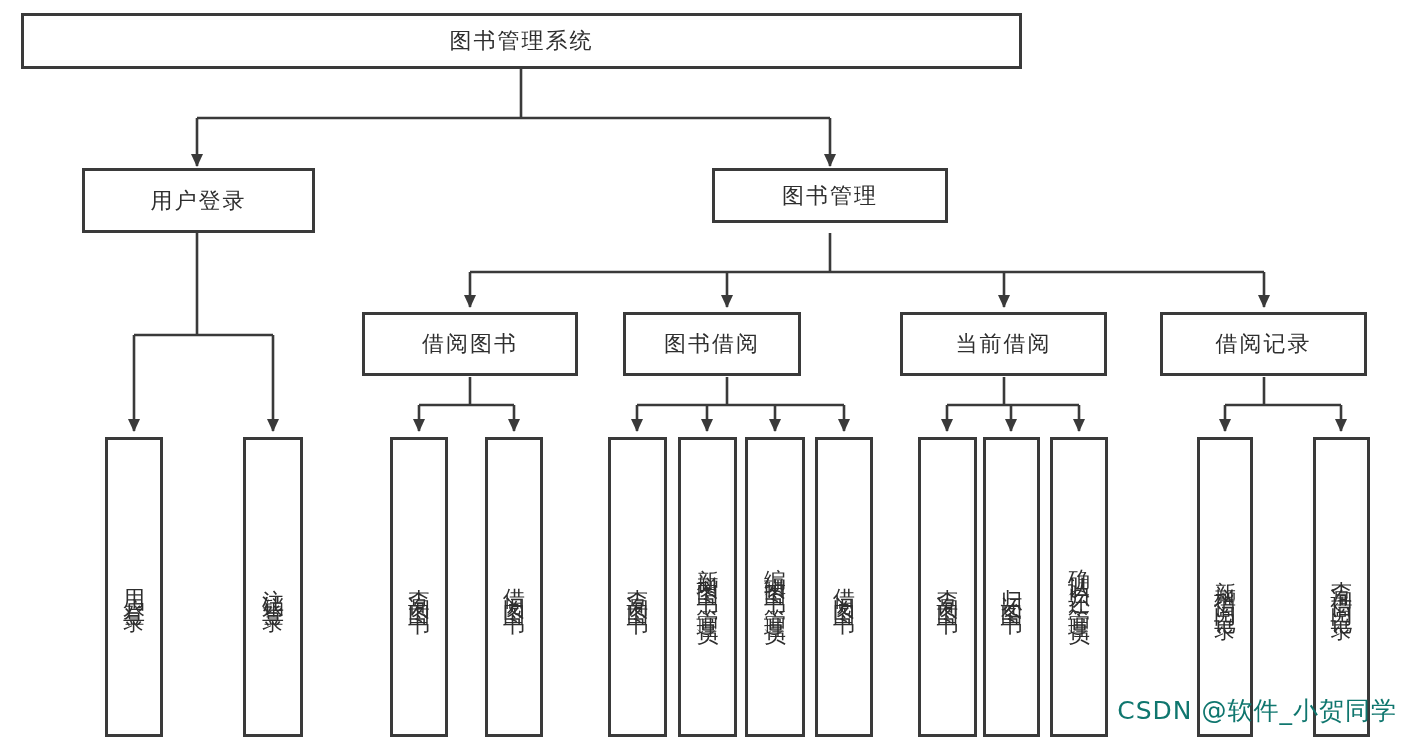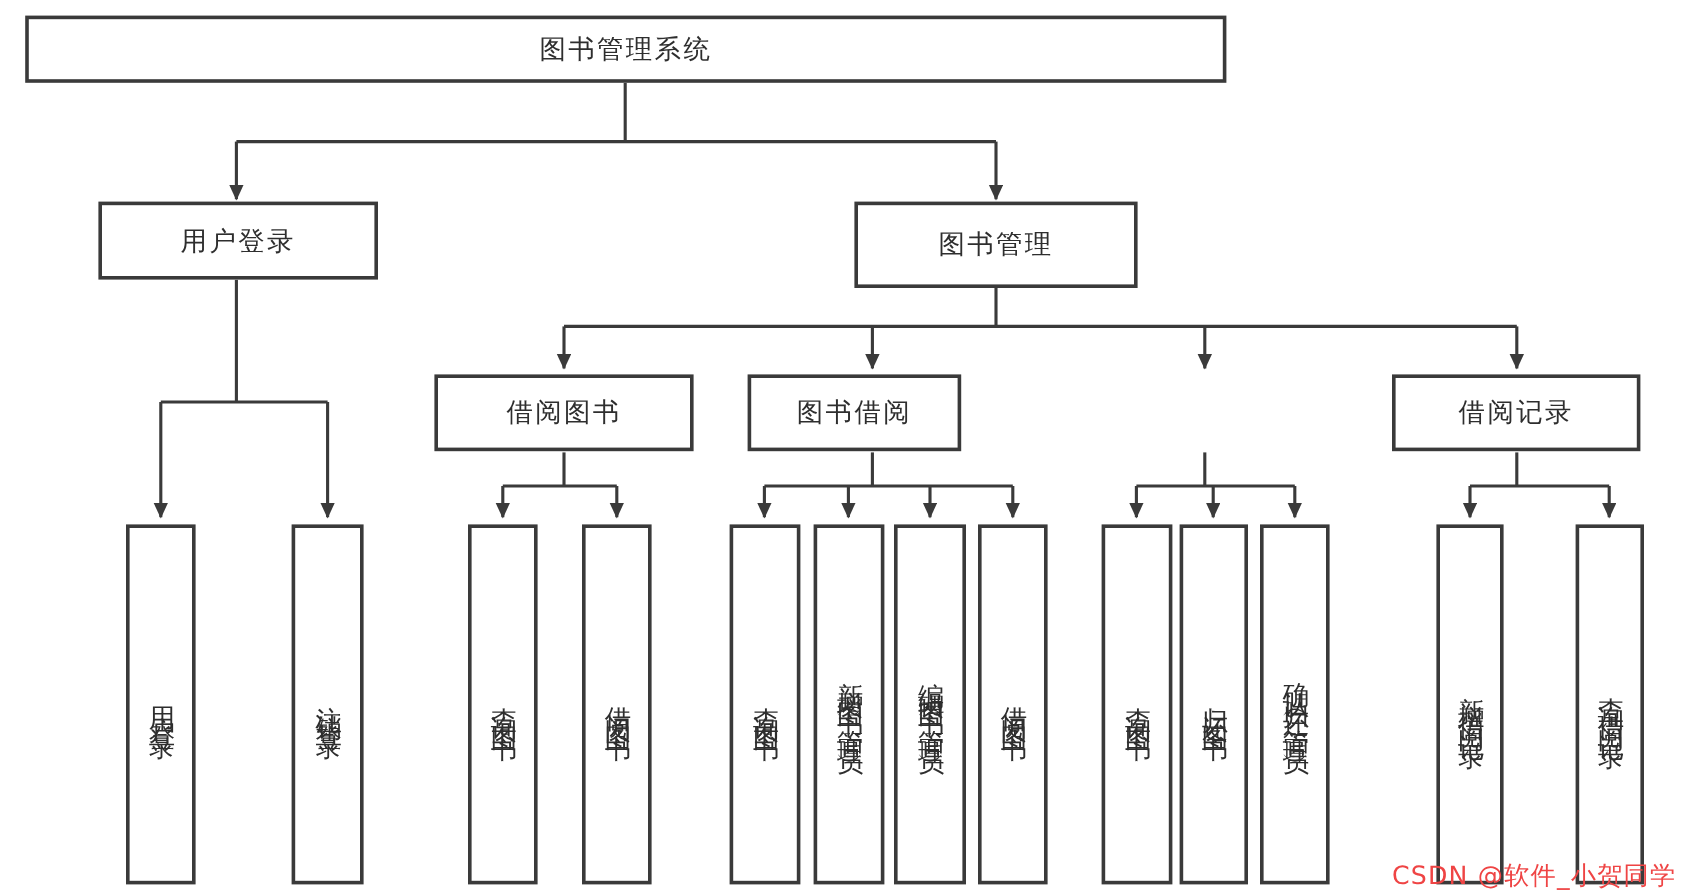--- a/index.html
+++ b/index.html
@@ -24,24 +24,24 @@
     z-index:2;
   }
   .node.vert span{
     writing-mode:vertical-rl;
     text-orientation:mixed;
     letter-spacing:8px;
     line-height:1;
   }
   .watermark{
     position:absolute;
-    right:8px;bottom:3px;
-    font-size:21px;
+    right:8px;bottom:20px;
+    font-size:25px;
     letter-spacing:1px;
-    color:#ef4444;
+    color:#0f766e;
     z-index:3;
     pointer-events:none;
   }
 </style>
 </head>
 <body>
 
 <div class="canvas">
 
   <svg class="connectors" viewBox="0 0 1405 747" xmlns="http://www.w3.org/2000/svg">
@@ -94,29 +94,32 @@
     </g>
   </svg>
 
   <div class="node" style="left:21px;top:13px;width:1001px;height:56px;">
     <span>图书管理系统</span>
   </div>
 
   <div class="node" style="left:82px;top:168px;width:233px;height:65px;">
     <span>用户登录</span>
   </div>
-  <div class="node" style="left:712px;top:168px;width:236px;height:72px;">
+  <div class="node" style="left:712px;top:168px;width:236px;height:55px;">
     <span>图书管理</span>
   </div>
 
   <div class="node" style="left:362px;top:312px;width:216px;height:64px;">
     <span>借阅图书</span>
   </div>
   <div class="node" style="left:623px;top:312px;width:178px;height:64px;">
     <span>图书借阅</span>
+  </div>
+  <div class="node" style="left:900px;top:312px;width:207px;height:64px;">
+    <span>当前借阅</span>
   </div>
   <div class="node" style="left:1160px;top:312px;width:207px;height:64px;">
     <span>借阅记录</span>
   </div>
 
   <div class="node vert" style="left:105px;top:437px;width:58px;height:300px;">
     <span>用户登录</span>
   </div>
   <div class="node vert" style="left:243px;top:437px;width:60px;height:300px;">
     <span>注销登录</span>

